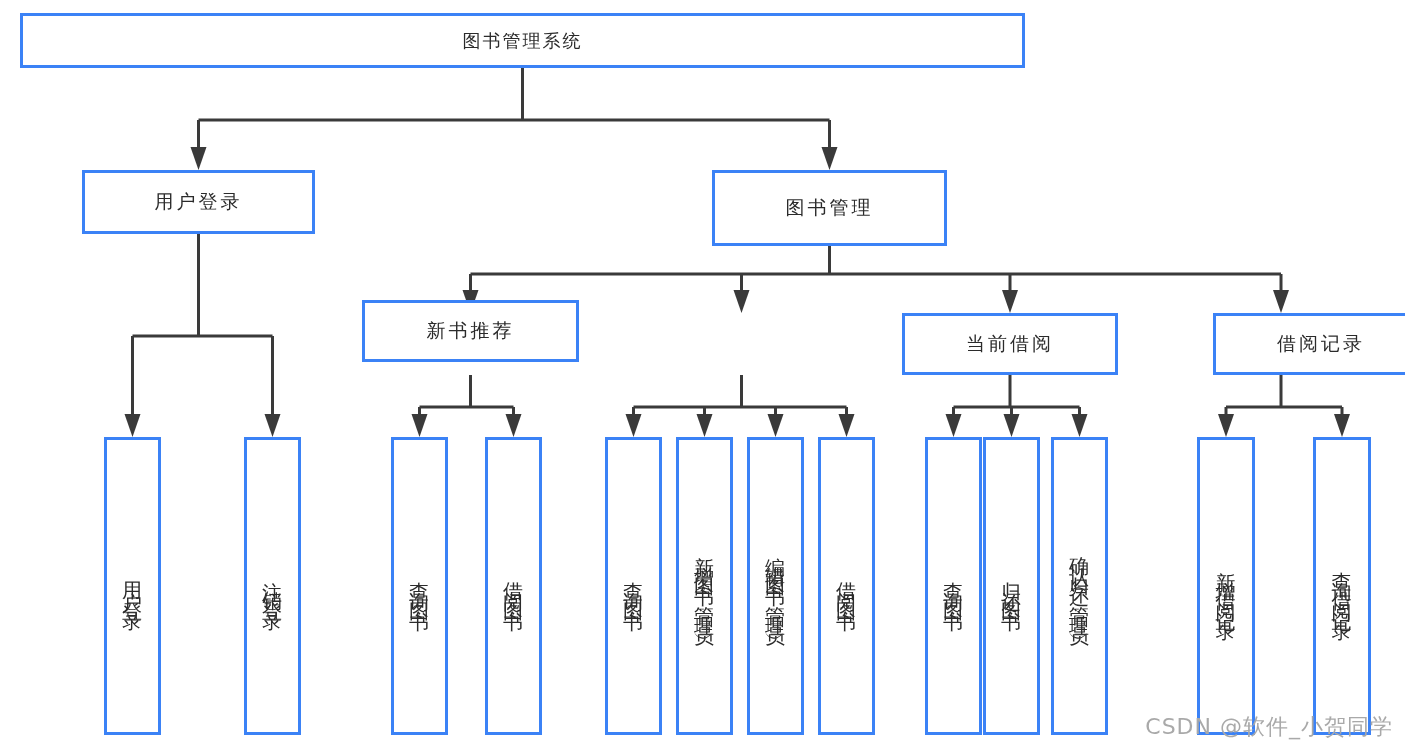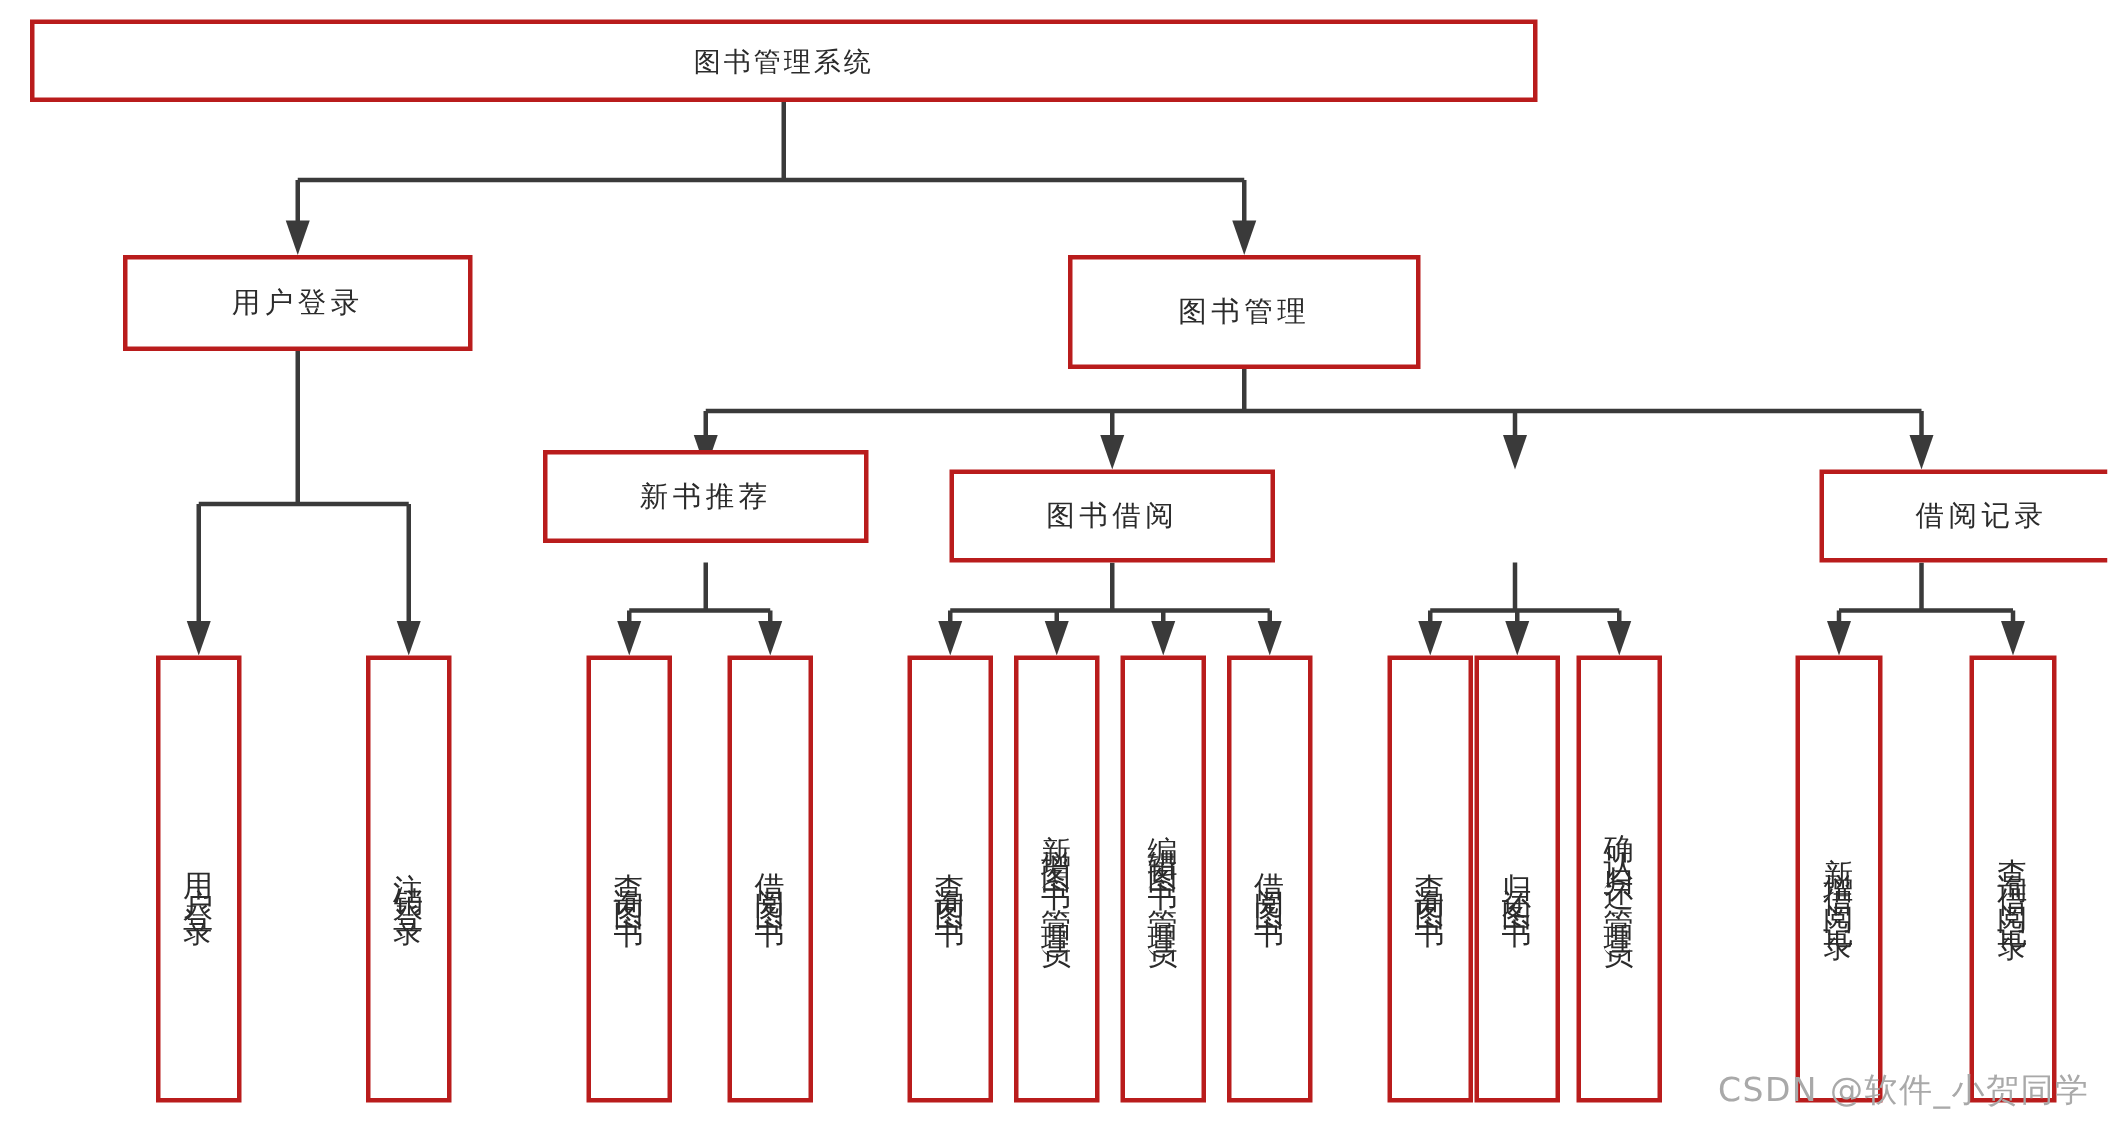--- a/index.html
+++ b/index.html
@@ -7,21 +7,21 @@
     position:relative;
     width:1405px;height:747px;
     background:#ffffff;
     font-family:"DejaVu Sans",sans-serif;
     overflow:hidden;
   }
   #connectors{position:absolute;left:0;top:0;width:1405px;height:747px;}
   .box{
     position:absolute;
     box-sizing:border-box;
-    border:3px solid #b91c1c;
+    border:3px solid #3b82f6;
     background:#ffffff;
     display:flex;align-items:center;justify-content:center;
     color:#2b2b2b;
   }
   .h-label{font-size:19px;letter-spacing:3px;white-space:nowrap;}
   .root-label{font-size:18px;letter-spacing:2px;}
   .v-text{
     writing-mode:vertical-rl;
     text-orientation:mixed;
     font-size:20px;
@@ -90,22 +90,22 @@
   <div class="box" style="left:82px;top:170px;width:233px;height:64px;">
     <span class="h-label">用户登录</span>
   </div>
   <div class="box" style="left:712px;top:170px;width:235px;height:76px;">
     <span class="h-label">图书管理</span>
   </div>
 
   <div class="box" style="left:362px;top:300px;width:217px;height:62px;">
     <span class="h-label">新书推荐</span>
   </div>
-  <div class="box" style="left:633px;top:313px;width:217px;height:62px;">
-    <span class="h-label">图书借阅</span>
+  <div class="box" style="left:902px;top:313px;width:216px;height:62px;">
+    <span class="h-label">当前借阅</span>
   </div>
   <div class="box" style="left:1173px;top:313px;width:216px;height:62px;margin-left:40px;">
     <span class="h-label">借阅记录</span>
   </div>
 
   <div class="box" style="left:104px;top:437px;width:57px;height:298px;">
     <span class="v-text">用户登录</span>
   </div>
   <div class="box" style="left:244px;top:437px;width:57px;height:298px;">
     <span class="v-text">注销登录</span>

